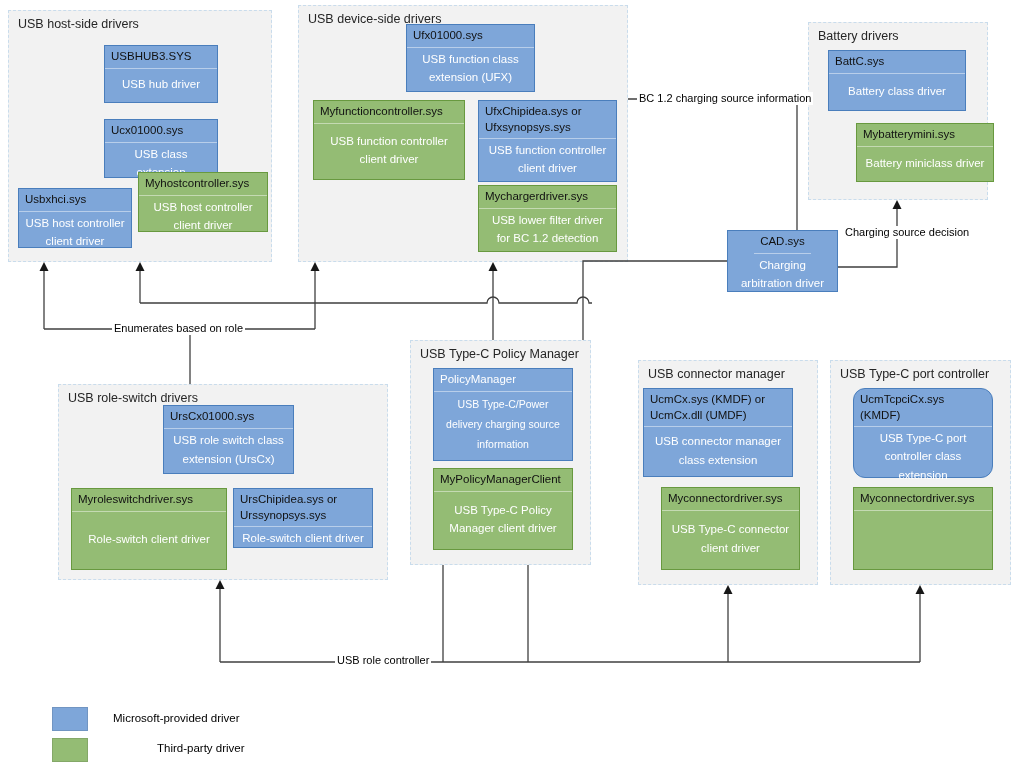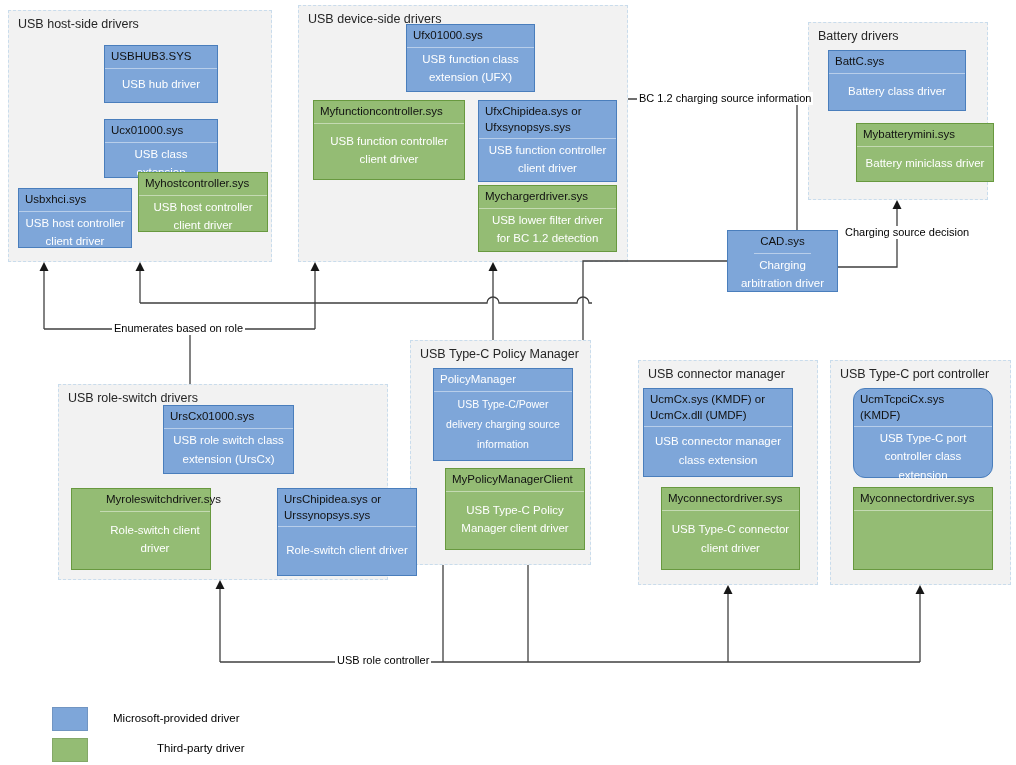--- a/index.html
+++ b/index.html
@@ -145,34 +145,34 @@
 
   <div class="dbox ms" style="left:727px;top:230px;width:111px;height:62px;align-items:center;">
     <div class="title">CAD.sys</div>
     <div class="desc">Charging arbitration driver</div>
   </div>
 
   <div class="dbox ms" style="left:163px;top:405px;width:131px;height:69px;">
     <div class="title">UrsCx01000.sys</div>
     <div class="desc">USB role switch class extension (UrsCx)</div>
   </div>
-  <div class="dbox tp" style="left:71px;top:488px;width:140px;height:82px;padding-left:28px;">
+  <div class="dbox tp" style="left:71px;top:488px;width:156px;height:82px;">
     <div class="title">Myroleswitchdriver.sys</div>
     <div class="desc">Role-switch client driver</div>
   </div>
-  <div class="dbox ms" style="left:233px;top:488px;width:140px;height:88px;margin-left:44px;">
+  <div class="dbox ms" style="left:233px;top:488px;width:140px;height:60px;">
     <div class="title">UrsChipidea.sys or Urssynopsys.sys</div>
     <div class="desc">Role-switch client driver</div>
   </div>
 
   <div class="dbox ms" style="left:433px;top:368px;width:140px;height:93px;">
     <div class="title white">PolicyManager</div>
     <div class="desc small">USB Type-C/Power delivery charging source information</div>
   </div>
-  <div class="dbox tp" style="left:433px;top:468px;width:140px;height:82px;margin-left:12px;">
+  <div class="dbox tp" style="left:433px;top:468px;width:140px;height:82px;">
     <div class="title">MyPolicyManagerClient</div>
     <div class="desc">USB Type-C Policy Manager client driver</div>
   </div>
 
   <div class="dbox ms" style="left:643px;top:388px;width:150px;height:89px;">
     <div class="title">UcmCx.sys (KMDF) or UcmCx.dll (UMDF)</div>
     <div class="desc">USB connector manager class extension</div>
   </div>
   <div class="dbox tp" style="left:661px;top:487px;width:139px;height:83px;">
     <div class="title">Myconnectordriver.sys</div>

